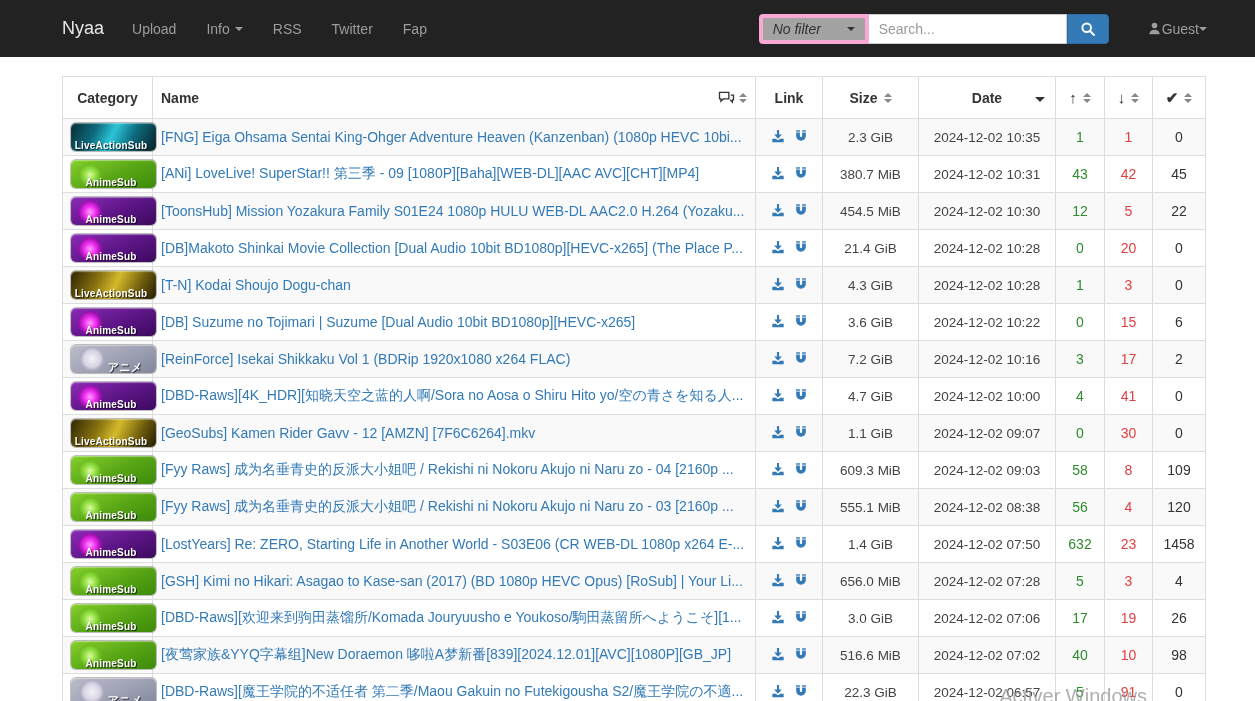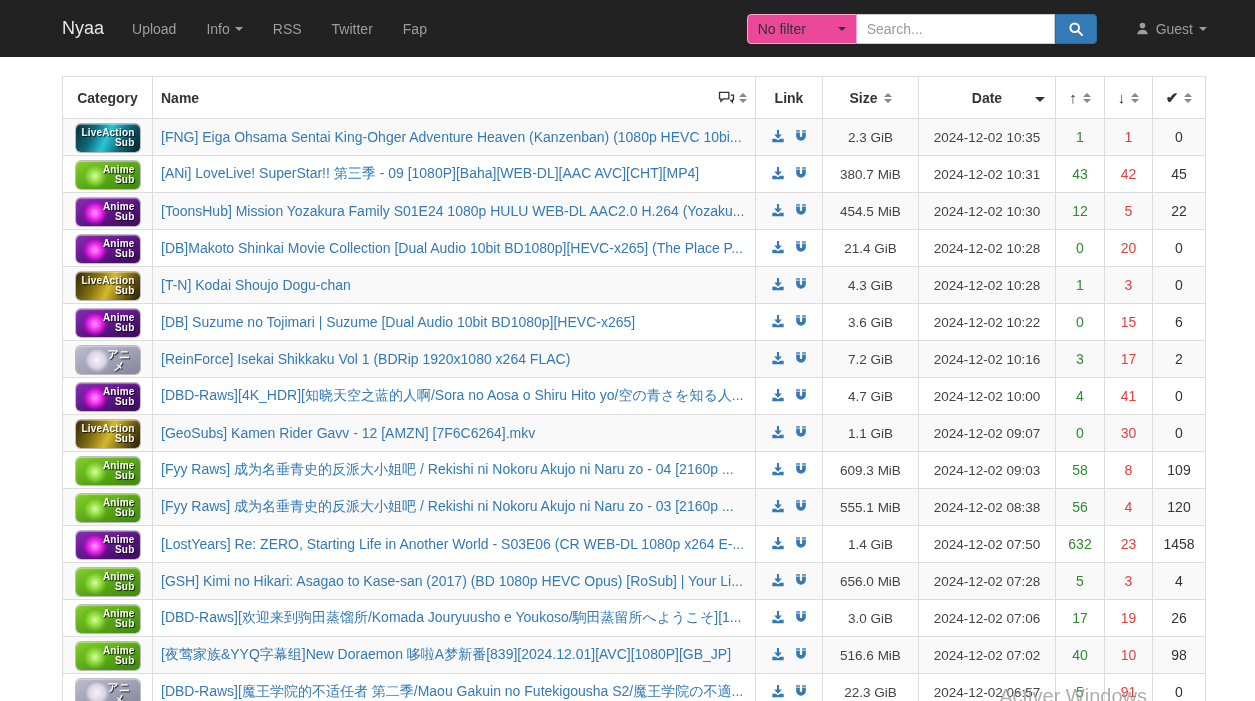--- a/index.html
+++ b/index.html
@@ -9,34 +9,34 @@
 
   
   .navbar { height:57px; background:#222; display:flex; align-items:center;
             padding-left:62px; padding-right:48px; }
   .brand { color:#e6e6e6; font-size:18px; margin-right:28px; cursor:pointer; }
   .nav-item { color:#9d9d9d; font-size:14px; margin-right:30px; cursor:pointer;
               display:flex; align-items:center; gap:5px; }
   .caret-dn { width:0; height:0; border-left:4px solid transparent;
               border-right:4px solid transparent; border-top:4px solid #9d9d9d; display:inline-block; }
   .search-group { margin-left:auto; display:flex; height:30px; }
-  .sg-btn { background:#ec4899; border:1px solid #f9a8d4; color:#333; font-size:14px;
+  .sg-btn { background:#a3a3a3; border:4px solid #f9a8d4; color:#333; font-size:14px;
             display:flex; align-items:center; justify-content:space-between;
-            padding:0 10px; cursor:pointer; }
+            padding:0 10px; cursor:pointer;font-style:italic; }
   .sg-btn .caret-dn { border-top-color:#333; margin-left:14px; }
   .sg-filter { width:110px; border-radius:4px 0 0 4px; }
   .sg-cat { width:131px; margin-left:-1px; }
   .sg-input { width:198px; border:1px solid #ccc; border-left:none; font-size:14px;
               padding:0 10px; color:#3b82f6; outline:none; }
   .sg-input::placeholder { color:#999; }
   .sg-search { width:42px; background:#337ab7; border:1px solid #2e6da4;
                border-radius:0 4px 4px 0; display:flex; align-items:center;
                justify-content:center; cursor:pointer; }
   .user-box { color:#9d9d9d; font-size:14px; margin-left:38px; display:flex;
-              align-items:center; gap:6px; cursor:pointer; }
+              align-items:center; cursor:pointer; }
 
   
   table.torrents { border-collapse:collapse; margin:19px 0 0 62px; width:1143px;
                    table-layout:fixed; font-size:14px; }
   table.torrents th, table.torrents td { border:1px solid #ddd; vertical-align:middle; }
   th { font-weight:bold; color:#333; height:42px; padding:0 8px; background:#fff; }
   td { height:37px; padding:0 8px; color:#333; }
   tbody tr:nth-child(odd) { background:#f9f9f9; }
   tbody tr:nth-child(even){ background:#fff; }
   .c-cat  { width:90px;  text-align:center; }
@@ -64,22 +64,22 @@
 
   .name-cell { white-space:nowrap; overflow:hidden; }
   .t-link { color:#337ab7; text-decoration:none; cursor:pointer; }
   .icon-btn { cursor:pointer; display:inline-block; }
   .link-icons { display:flex; gap:9px; justify-content:center; align-items:center; }
   .seed { color:#2e8b2e; }
   .leech { color:#e04040; }
   .size-txt, .date-txt { color:#444; font-size:13.5px; }
 
   
-  .cbadge { width:64px; height:28px; border-radius:5px; display:inline-flex;
-            flex-direction:column; align-items:flex-end; justify-content:center;
+  .cbadge { width:85px; height:28px; border-radius:5px; display:inline-flex;
+            flex-direction:row; align-items:flex-end; justify-content:center;
             padding-right:5px; cursor:pointer;
             box-shadow: inset 0 1px 1px rgba(255,255,255,.4), 0 0 0 1px rgba(0,0,0,.25); }
   .cbadge .bl { color:#fff; font-weight:bold; font-size:10px; line-height:10px;
                 text-shadow:1px 1px 1px rgba(0,0,0,.8); letter-spacing:.2px; }
   .badge-anime-en { background:
       radial-gradient(circle at 19px 15px, rgba(225,255,170,.95) 0px, rgba(150,226,70,.9) 6px, rgba(100,185,30,.45) 11px, transparent 13px),
       linear-gradient(155deg,#86d02a 0%,#57a515 55%,#3c8a0a 100%); }
   .badge-anime-nonen { background:
       radial-gradient(circle at 19px 15px, #ff9bff 0px, #ee2dee 6px, rgba(190,0,190,.5) 11px, transparent 13px),
       linear-gradient(155deg,#8a2bb5 0%,#5c1585 55%,#3c0a5e 100%); }

